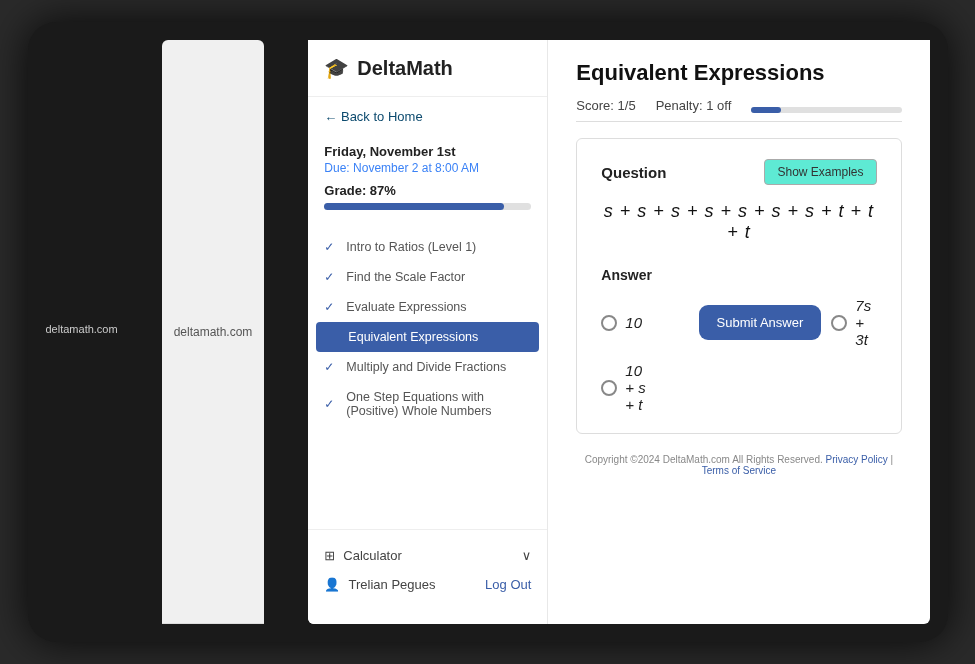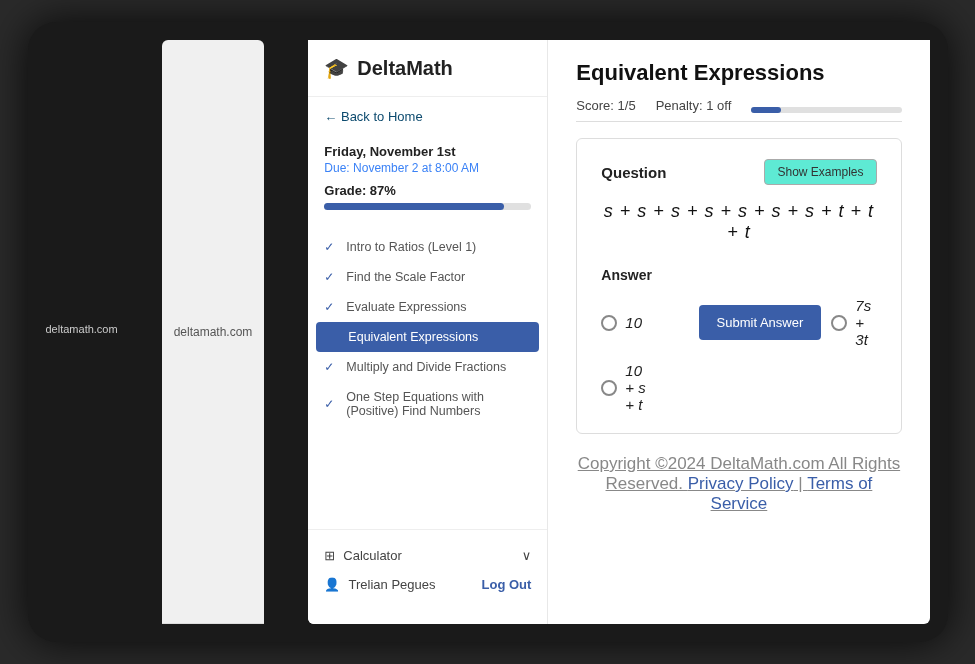--- a/index.html
+++ b/index.html
@@ -172,21 +172,21 @@
       color: #444;
     }
     .user-row .left {
       display: flex;
       align-items: center;
       gap: 8px;
     }
     .logout-btn {
       color: #3a5ea8;
       font-size: 13px;
-      font-weight: 700;
+      font-weight: 400;
       cursor: pointer;
     }
     
     .main-content {
       flex: 1;
       padding: 20px 28px;
       overflow-y: auto;
     }
     .page-title {
       font-size: 22px;
@@ -293,33 +293,32 @@
       border: 2px solid #888;
       border-radius: 50%;
       min-width: 16px;
     }
     .submit-answer-btn {
       background: #3a5ea8;
       color: #fff;
       border: none;
       padding: 10px 18px;
       font-size: 13px;
-      border-radius: 4px;
+      border-radius: 9px;
       cursor: pointer;
       white-space: nowrap;
       justify-self: end;
       align-self: center;
       margin-left: 42px;
     }
     .footer {
       margin-top: 20px;
       text-align: center;
-      font-size: 17px;
+      font-size: 10px;
       color: #888;
-      text-decoration: underline;
     }
     .footer a {
       color: #3a5ea8;
       text-decoration: none;
     }
   </style>
 </head>
 <body>
 
 <div class="tablet-frame">
@@ -363,21 +362,21 @@
         <div class="nav-item active">
           <span class="check-icon"></span>
           <span>Equivalent Expressions</span>
         </div>
         <div class="nav-item">
           <span class="check-icon">✓</span>
           <span>Multiply and Divide Fractions</span>
         </div>
         <div class="nav-item">
           <span class="check-icon">✓</span>
-          <span>One Step Equations with (Positive) Find Numbers</span>
+          <span>One Step Equations with (Positive) Whole Numbers</span>
         </div>
       </div>
       <div class="sidebar-bottom">
         <div class="calculator-row">
           <div class="left">
             <span>⊞</span>
             <span>Calculator</span>
           </div>
           <span>∨</span>
         </div>

